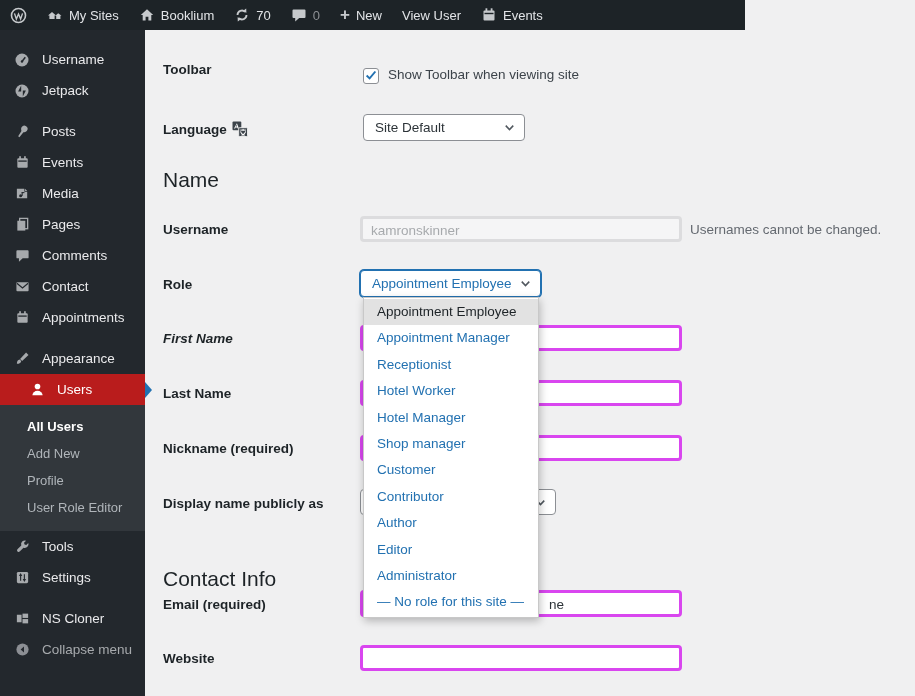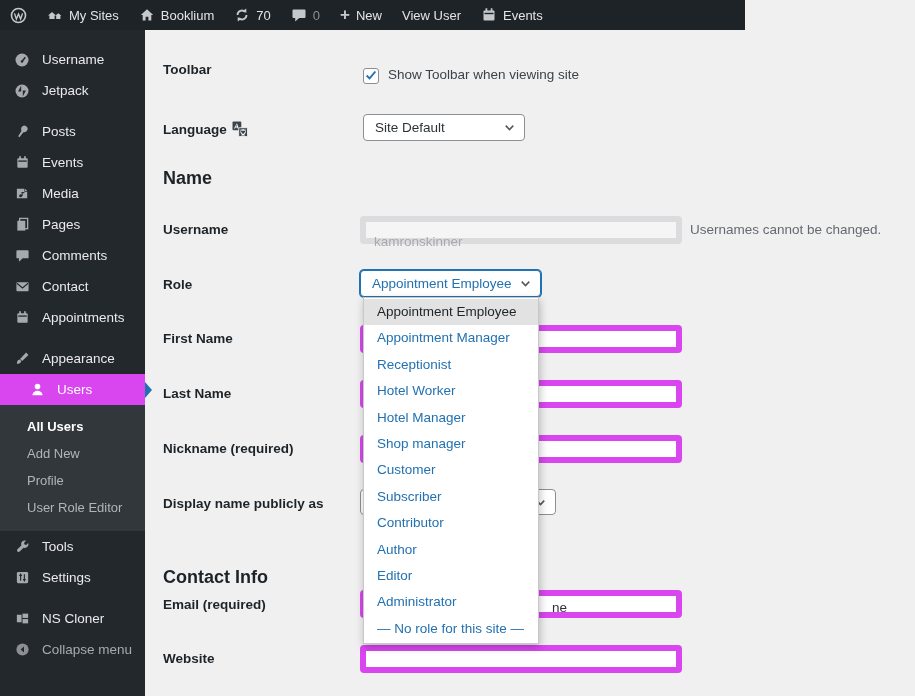--- a/index.html
+++ b/index.html
@@ -20,42 +20,42 @@
   .ab-plus { font-size:17px; font-weight:bold; color:#c6c9cc; line-height:1; margin-top:-2px; }
   
   .sidebar {
     position:absolute; top:30px; left:0; width:145px; bottom:0;
     background:#23282d; color:#eaeaec; font-size:13.5px; overflow:visible; z-index:40;
     padding-top:14px;
   }
   .menu-item { position:relative; display:flex; align-items:center; height:31px; padding-left:13px; gap:11px; cursor:pointer; }
   .micon { width:18px; height:17px; color:#a7aaad; display:flex; align-items:center; justify-content:center; flex:0 0 18px; }
   .menu-sep { height:10px; }
-  .menu-item.active { background:#d946ef; color:#fff;padding-left:28px; }
+  .menu-item.active { background:#b91c1c; color:#fff;padding-left:28px; }
   .menu-item.active .micon { color:#fff; }
   .active-arrow {
     position:absolute; right:-7px; top:50%; transform:translateY(-50%);
     width:0; height:0; border-top:8px solid transparent; border-bottom:8px solid transparent;
     border-left:7px solid #2271b1;
   }
   .submenu { background:#32373c; padding:8px 0 10px; }
   .submenu-item { padding:6px 8px 6px 27px; color:#b0b5ba; font-size:13px; cursor:pointer; }
   .submenu-item.current { color:#fff; font-weight:bold; }
   .menu-item.dim { color:#a7aaad; }
   .menu-item.dim .micon { color:#8c8f94; }
   
   .content {
     position:absolute; left:145px; top:30px; right:0; bottom:0;
     background:#f0f0f1; font-size:13.5px; color:#3c434a;
   }
   .lbl { position:absolute; left:18px; font-weight:600; color:#1d2327; white-space:nowrap; }
-  .h2  { position:absolute; left:18px; font-size:18px; font-weight:700; color:#1d2327; }
+  .h2  { position:absolute; left:18px; font-size:21px; font-weight:400; color:#1d2327; }
   .tinput {
-    position:absolute; background:#fff; border:6px solid #d946ef; border-radius:4px;
-    height:26px; padding:8px 8px; line-height:24px; font-size:13.5px; color:#2c3338;
+    position:absolute; background:#fff; border:3px solid #d946ef; border-radius:4px;
+    height:26px; padding:0 8px; line-height:24px; font-size:13.5px; color:#2c3338;
     width:322px; left:215px;
   }
   .tinput.disabled { background:#f5f5f6; border-color:#dcdcde; color:#a7aaad; }
   .selectbox {
     position:absolute; background:#fff; border:1px solid #8c8f94; border-radius:4px;
     height:27px; display:flex; align-items:center; justify-content:space-between;
     padding:0 7px 0 11px; color:#2c3338; cursor:pointer;
   }
   .selectbox.focused { border-color:#2271b1; box-shadow:0 0 0 1px #2271b1; color:#2271b1; }
   .chev { display:flex; align-items:center; color:#50575e; }
@@ -366,21 +366,21 @@
   <div class="lbl" style="top:247px;">Role</div>
   <div class="selectbox focused" style="left:215px; top:240px; width:181px;">
     <span>Appointment Employee</span>
     <span class="chev">
       <svg width="15" height="15" viewBox="0 0 16 16">
           <polyline points="4,6 8,10.2 12,6" fill="none" stroke="currentColor" stroke-width="1.6"></polyline>
         </svg>
     </span>
   </div>
 
-  <div class="lbl" style="top:301px;">First Name</div>
+  <div class="lbl" style="top:301px;font-style:italic;">First Name</div>
   <div class="tinput" style="top:295px;"></div>
 
   <div class="lbl" style="top:356px;text-align:right;">Last Name</div>
   <div class="tinput" style="top:350px;"></div>
 
   <div class="lbl" style="top:411px;">Nickname (required)</div>
   <div class="tinput" style="top:405px;"></div>
 
   <div class="lbl" style="top:466px;">Display name publicly as</div>
   <div class="selectbox" style="left:215px; top:459px; width:196px; height:26px;">
@@ -403,20 +403,19 @@
   <div class="tinput" style="top:615px;"></div>
 
   <div class="dropdown">
     <div class="dd-item selected">Appointment Employee</div>
     <div class="dd-item">Appointment Manager</div>
     <div class="dd-item">Receptionist</div>
     <div class="dd-item">Hotel Worker</div>
     <div class="dd-item">Hotel Manager</div>
     <div class="dd-item">Shop manager</div>
     <div class="dd-item">Customer</div>
-    <div class="dd-item">Subscriber</div>
     <div class="dd-item">Contributor</div>
     <div class="dd-item">Author</div>
     <div class="dd-item">Editor</div>
     <div class="dd-item">Administrator</div>
     <div class="dd-item">— No role for this site —</div>
   </div>
 </div>
 
 </body></html>

